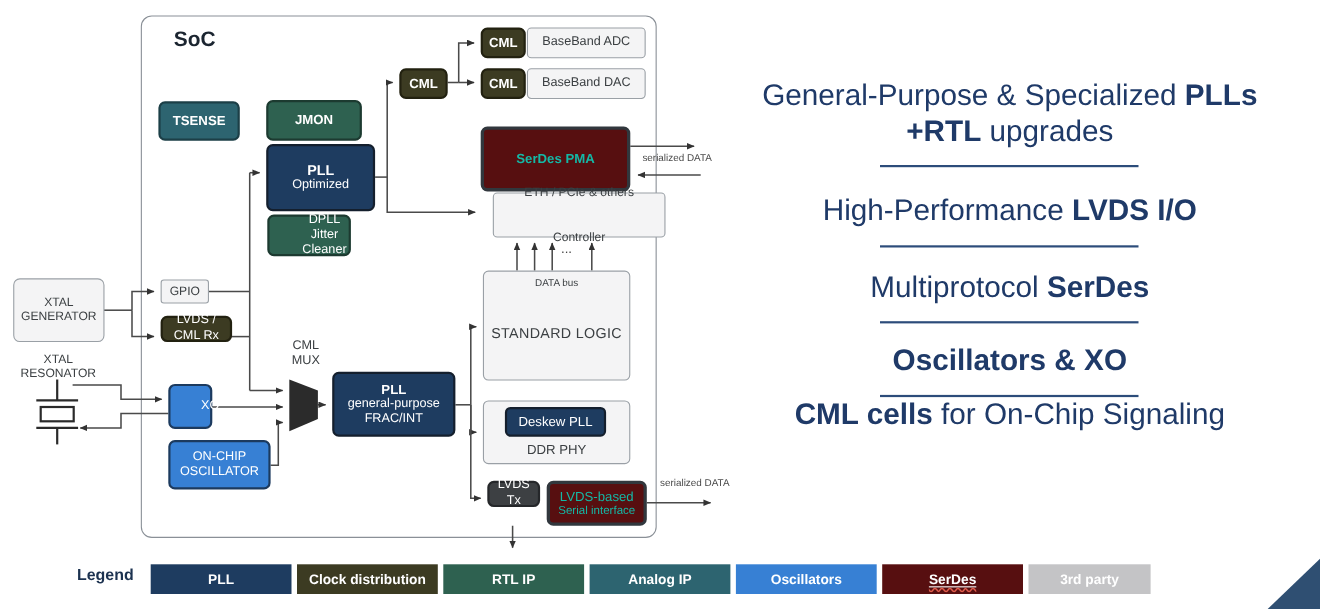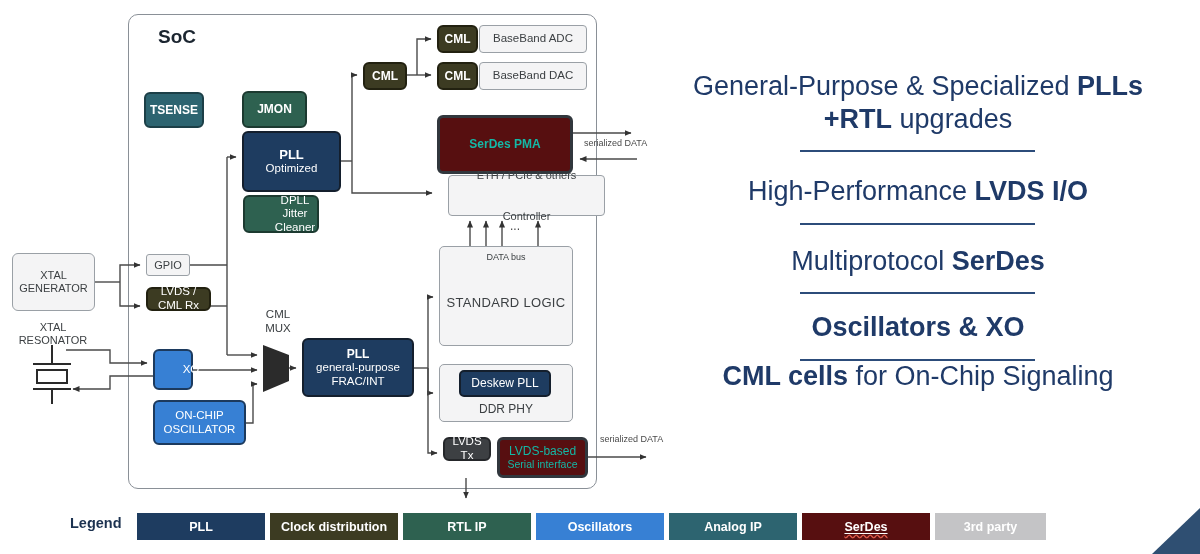--- a/index.html
+++ b/index.html
@@ -18,22 +18,22 @@
   .maroon{background:#570f10;color:#14b8a6;border:3px solid #31373d;}
   .blue{background:#3780d4;color:#fff;border:2px solid #1c3a5e;}
   .gray-dark{background:#3d4043;color:#fff;border:2px solid #25272a;}
   .light{background:#f4f4f5;color:#3c4043;border:1px solid #9aa0a6;}
   .fs11{font-size:11px;} .fs115{font-size:11.5px;} .fs12{font-size:12px;} .fs13{font-size:13px;}
   .bold{font-weight:bold;}
   .t-sub{font-size:11.5px;font-weight:normal;}
   .lbl{position:absolute;color:#3c4043;text-align:center;z-index:3;line-height:1.2;}
   .tiny{font-size:9px;color:#4a4a4a;text-align:left;}
   
-  #b-tsense{left:144px;top:92px;width:60px;height:36px;}
-  #b-jmon{left:242px;top:91px;width:65px;height:37px;}
+  #b-tsense{left:144px;top:92px;width:74px;height:36px;}
+  #b-jmon{left:242px;top:91px;width:87px;height:37px;}
   #b-pllopt{left:242px;top:131px;width:99px;height:61px;}
   #b-dpll{left:243px;top:195px;width:76px;height:38px;padding-left:28px;}
   #b-cmlmid{left:363px;top:62px;width:44px;height:28px;}
   #b-cmladc{left:437px;top:25px;width:41px;height:28px;}
   #b-bbadc{left:479px;top:25px;width:108px;height:28px;border-radius:4px;}
   #b-cmldac{left:437px;top:62px;width:41px;height:28px;}
   #b-bbdac{left:479px;top:62px;width:108px;height:28px;border-radius:4px;}
   #b-pma{left:437px;top:115px;width:136px;height:59px;}
   #b-eth{left:448px;top:175px;width:157px;height:41px;border-radius:4px;gap:28px;}
   #b-slogic{left:439px;top:246px;width:134px;height:100px;justify-content:flex-start;border-radius:5px;}
@@ -219,21 +219,21 @@
   <div class="sep" id="sep4"></div>
   <div class="feature" id="f5">
     <b>CML cells</b><span> for On-Chip Signaling</span>
   </div>
 
   <div class="legend-label">Legend</div>
   <div class="legend-row">
     <div class="legend-item" style="background-color: rgb(30, 60, 96);">PLL</div>
     <div class="legend-item" style="background-color: rgb(60, 59, 34);">Clock distribution</div>
     <div class="legend-item" style="background-color: rgb(46, 97, 80);">RTL IP</div>
+    <div class="legend-item" style="background-color: rgb(45, 100, 112);">Analog IP</div>
     <div class="legend-item" style="background-color: rgb(55, 128, 212);">Oscillators</div>
-    <div class="legend-item" style="background-color: rgb(45, 100, 112);">Analog IP</div>
     <div class="legend-item" style="background-color: rgb(87, 15, 16);">
       <span class="u-white"><span class="u-red">SerDes</span></span>
     </div>
     <div class="legend-item last" style="background-color: rgb(196, 196, 198);">3rd party</div>
   </div>
 
 </div>
 
 </body></html>

